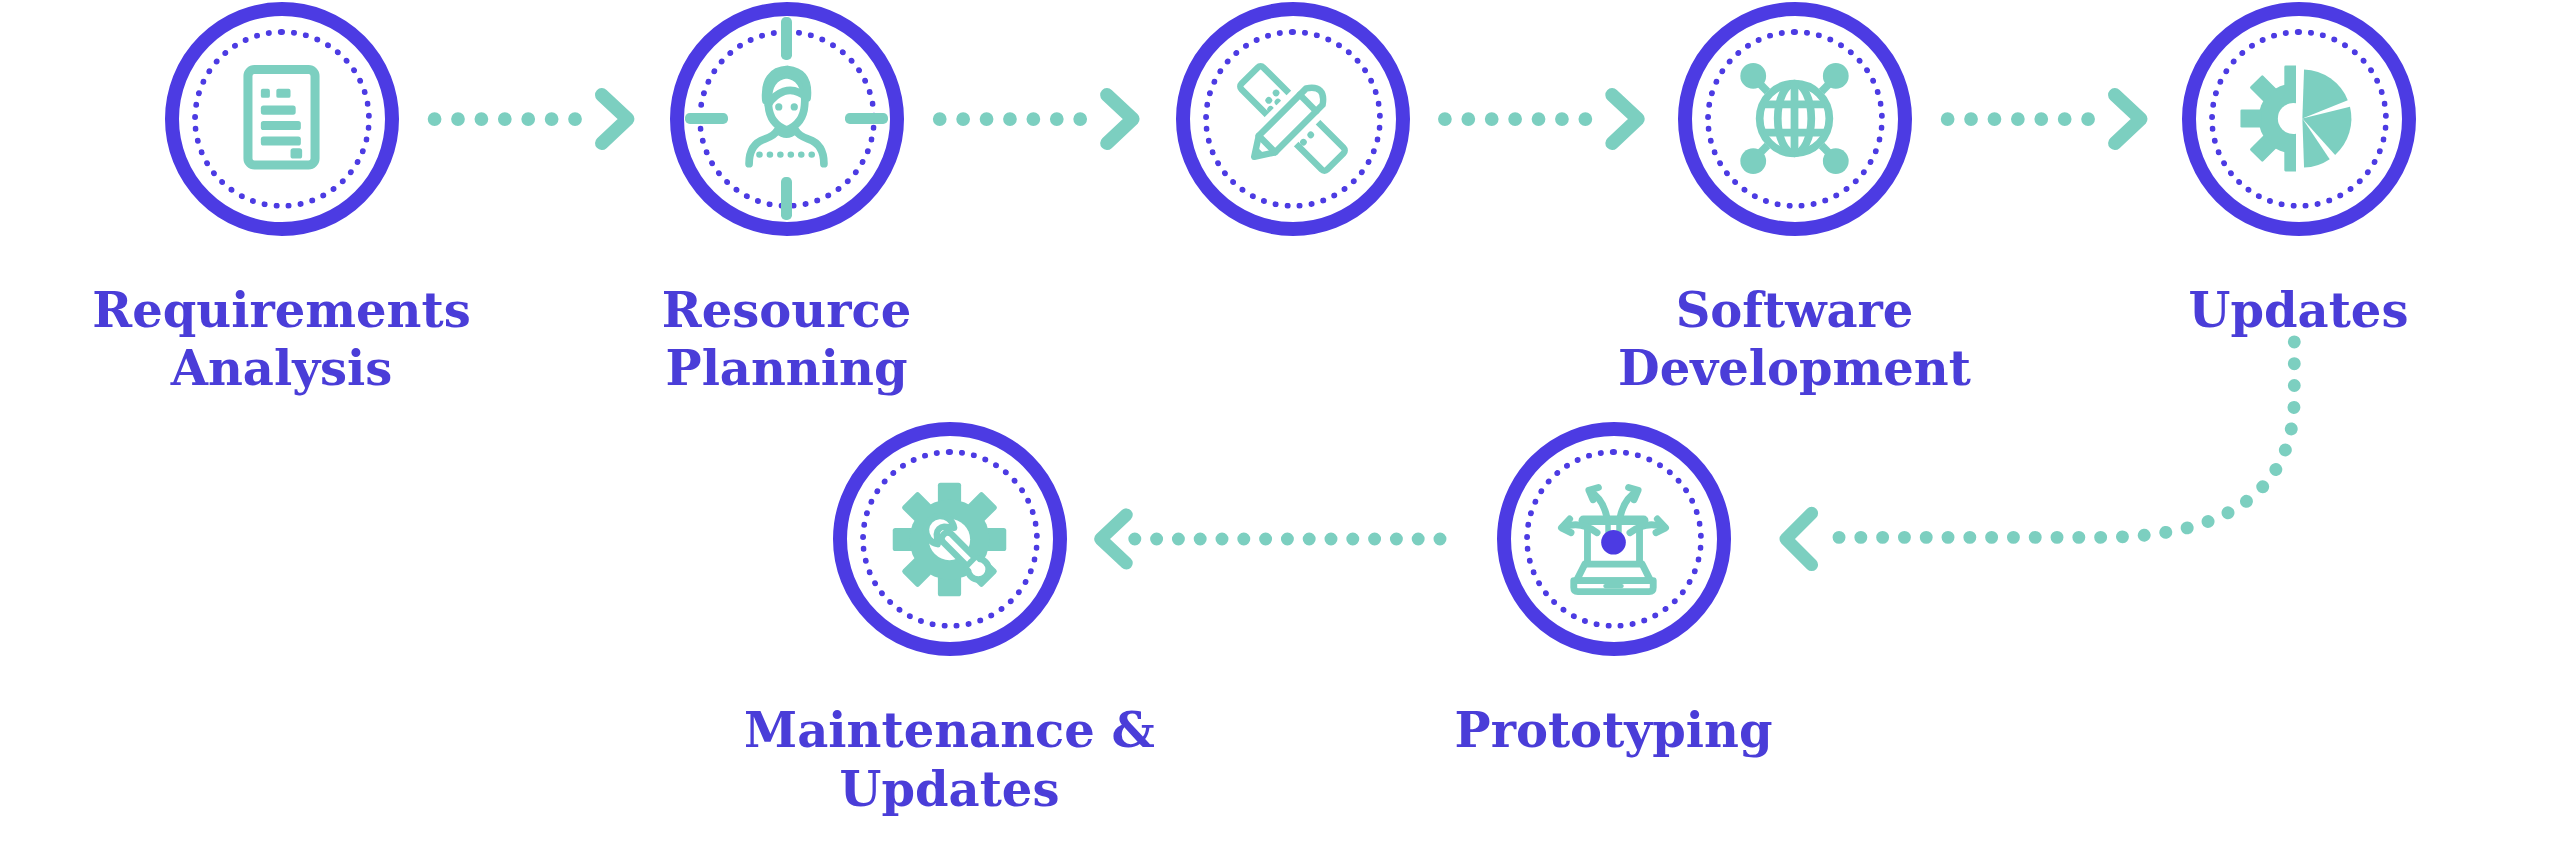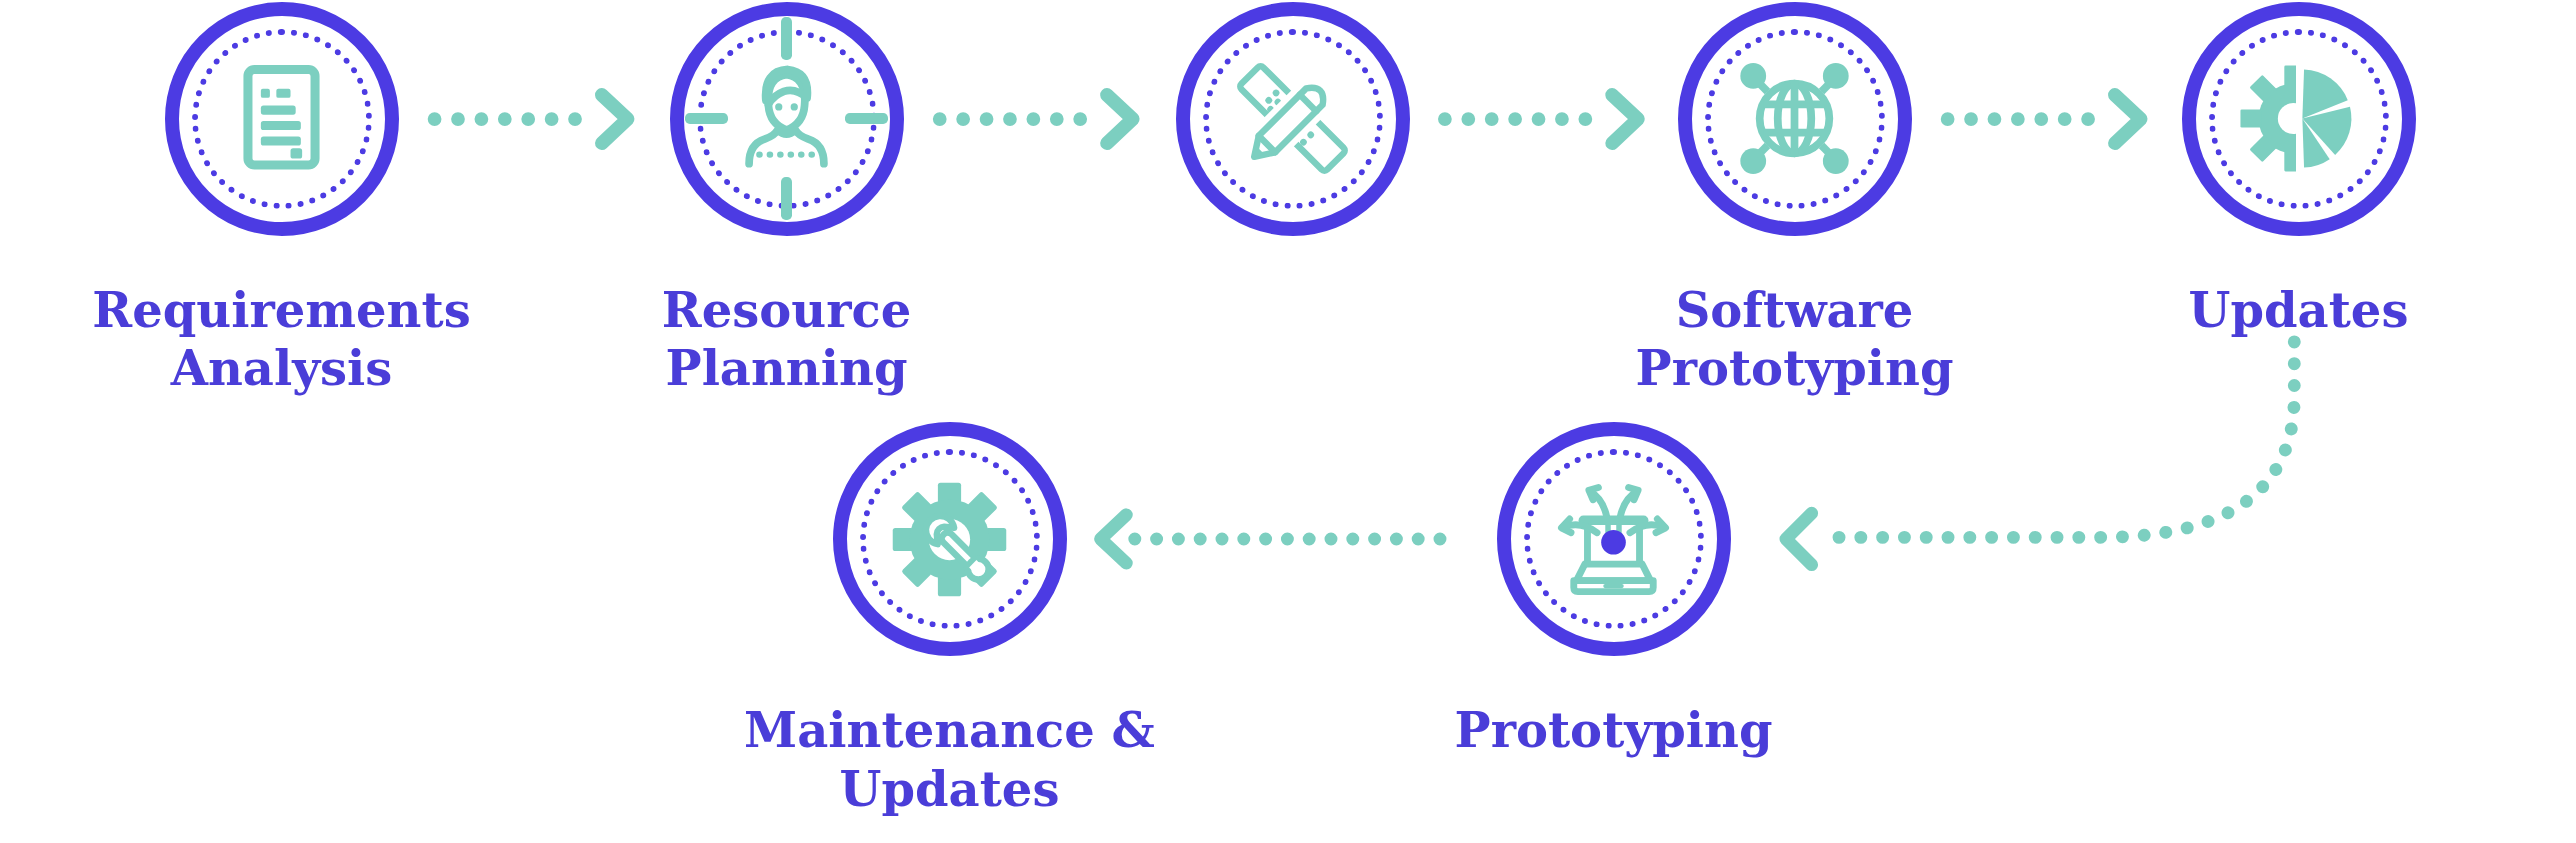--- a/index.html
+++ b/index.html
@@ -175,21 +175,21 @@
         </g>
         <g fill="#7CCFC0">
           <circle cx="18" cy="17" r="10"></circle>
           <circle cx="82" cy="17" r="10"></circle>
           <circle cx="18" cy="83" r="10"></circle>
           <circle cx="82" cy="83" r="10"></circle>
         </g>
       </svg>
     </div>
     <div class="label">Software
-Prototyping</div>
+Development</div>
   </div>
 
   <div class="stage" style="left:2041px;top:1.6px">
     <div class="circle">
       <div class="dotring"></div>
       <svg class="icon" width="129" height="129" viewBox="0 0 100 100">
         <defs>
             <clipPath id="clipL">
               <rect x="0" y="0" width="48" height="100"></rect>
             </clipPath>

